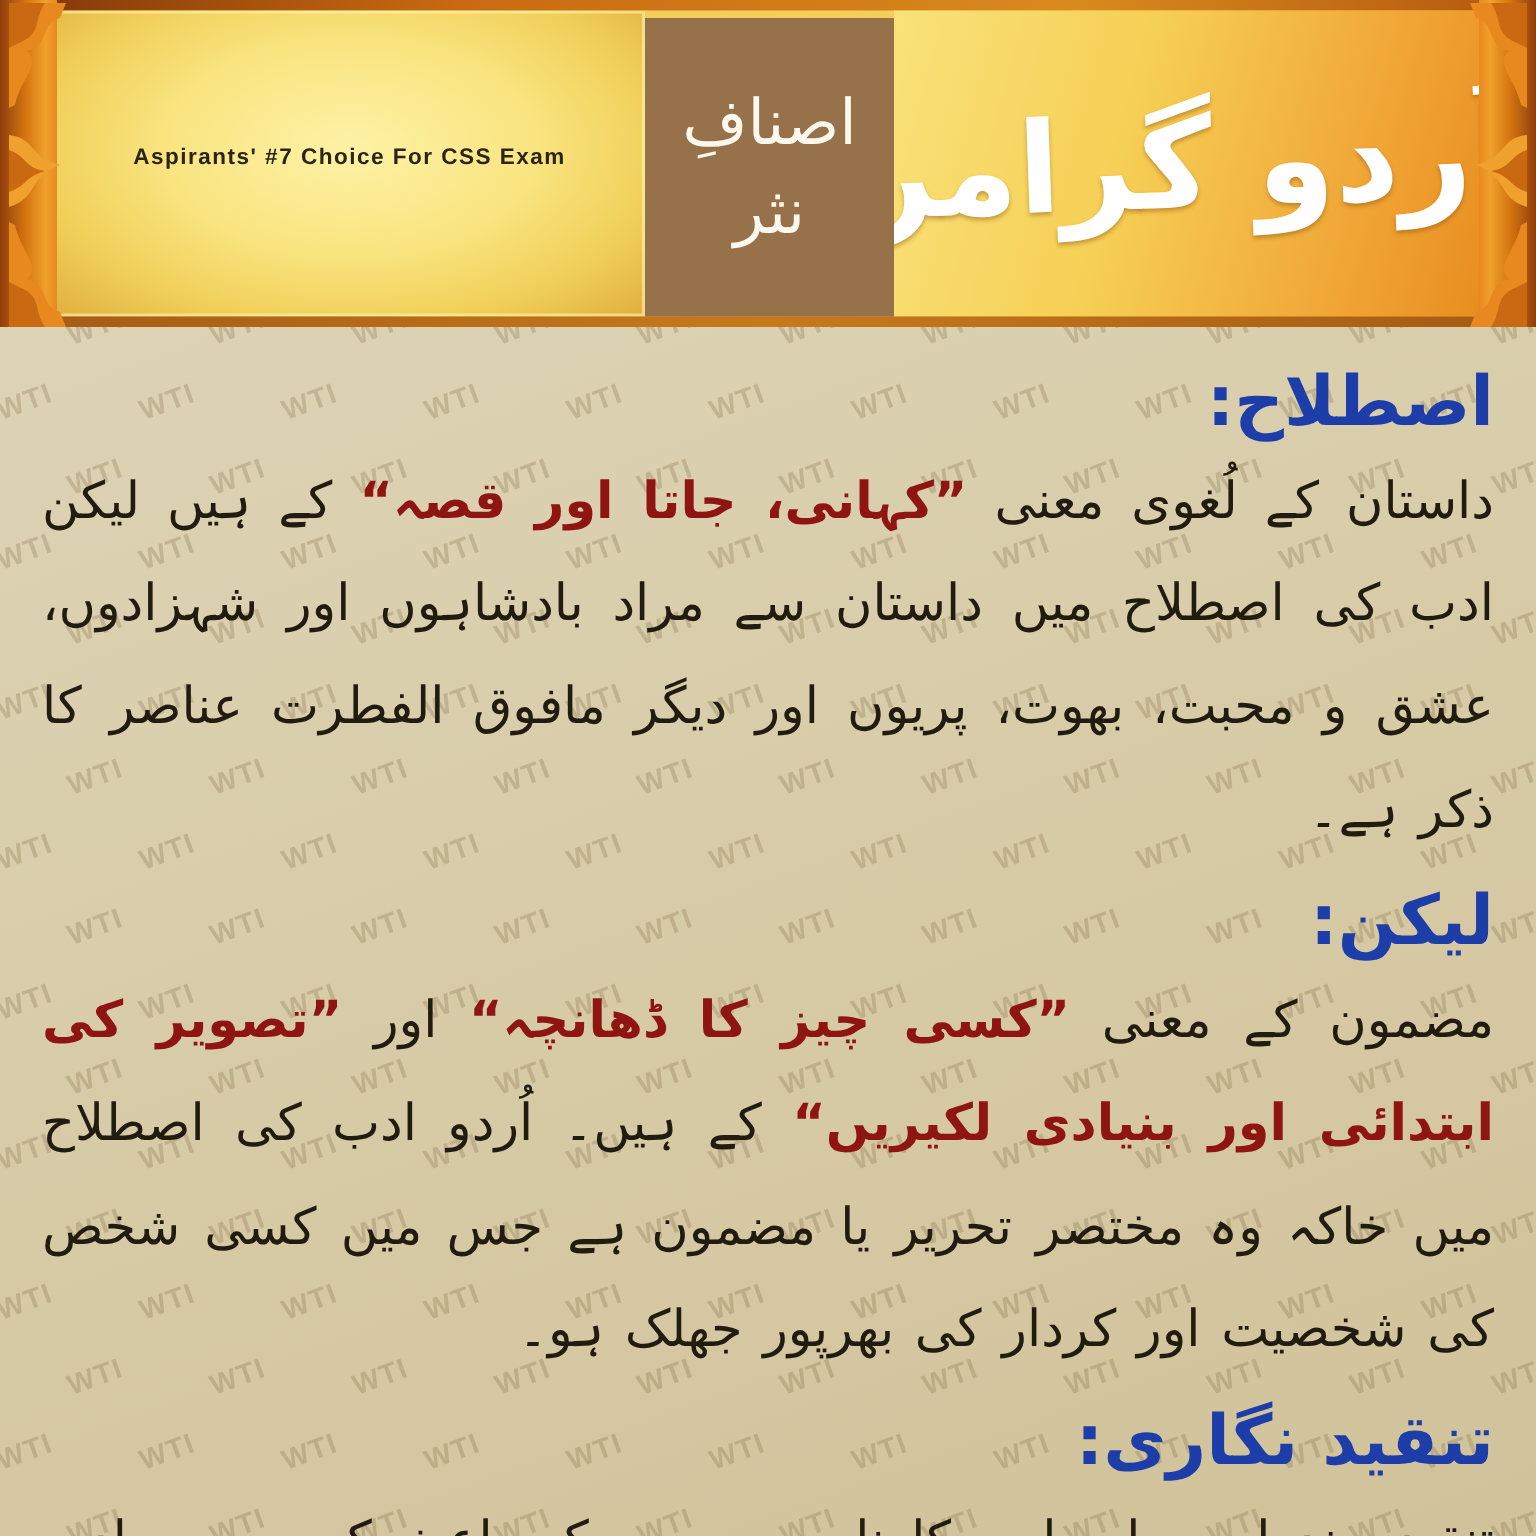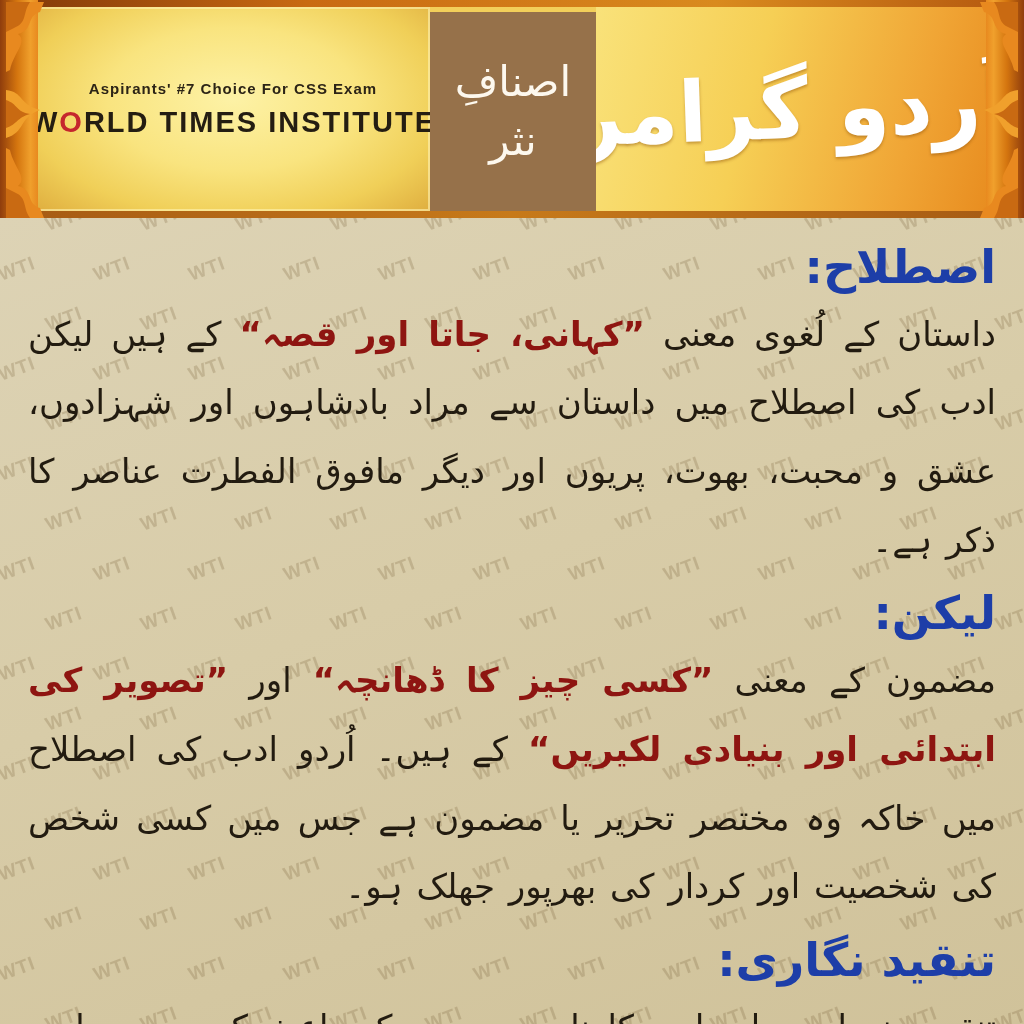--- a/index.html
+++ b/index.html
@@ -68,21 +68,20 @@
         <path d="M0 20 C12 24 10 32 24 34 C10 38 12 44 0 48 Z" fill="#c96a12"></path>
       </svg>
       <svg width="38" height="70" style="left:6px;top:148px" viewBox="0 0 38 70">
         <path d="M0 70 L38 70 L34 60 C20 56 28 42 12 38 C22 30 8 20 4 2 L0 0 Z" fill="#e8891f"></path>
         <path d="M0 70 L24 70 C16 58 22 50 8 44 L0 40 Z" fill="#c96a12"></path>
       </svg>
     </div>
 
     <div class="plaque">
       <div class="tagline">Aspirants' #7 Choice For CSS Exam</div>
-      <div class="brand"><span>W</span><span class="o-red">O</span><span>RLD TIMES INSTITUTE</span></div>
     </div>
 
     <div class="topic-strip">
       <div class="urdu-line">اصنافِ</div>
       <div class="urdu-line">نثر</div>
     </div>
 
     <div class="title-panel">
       <div class="main-title">اُردو گرامر</div>
     </div>

